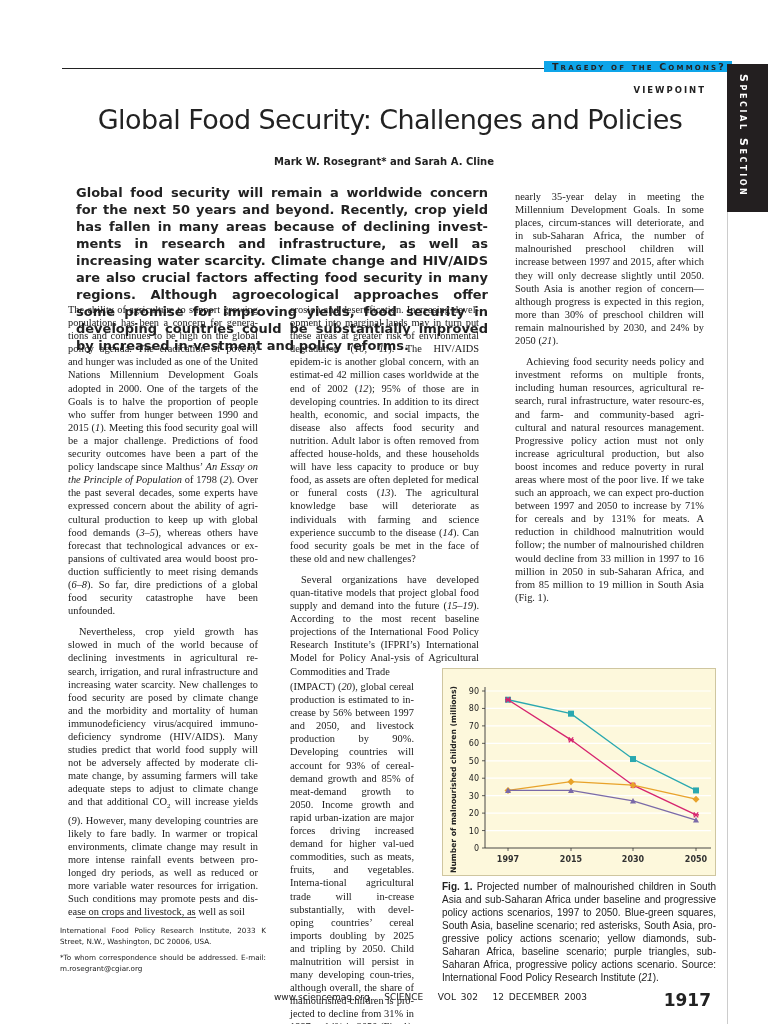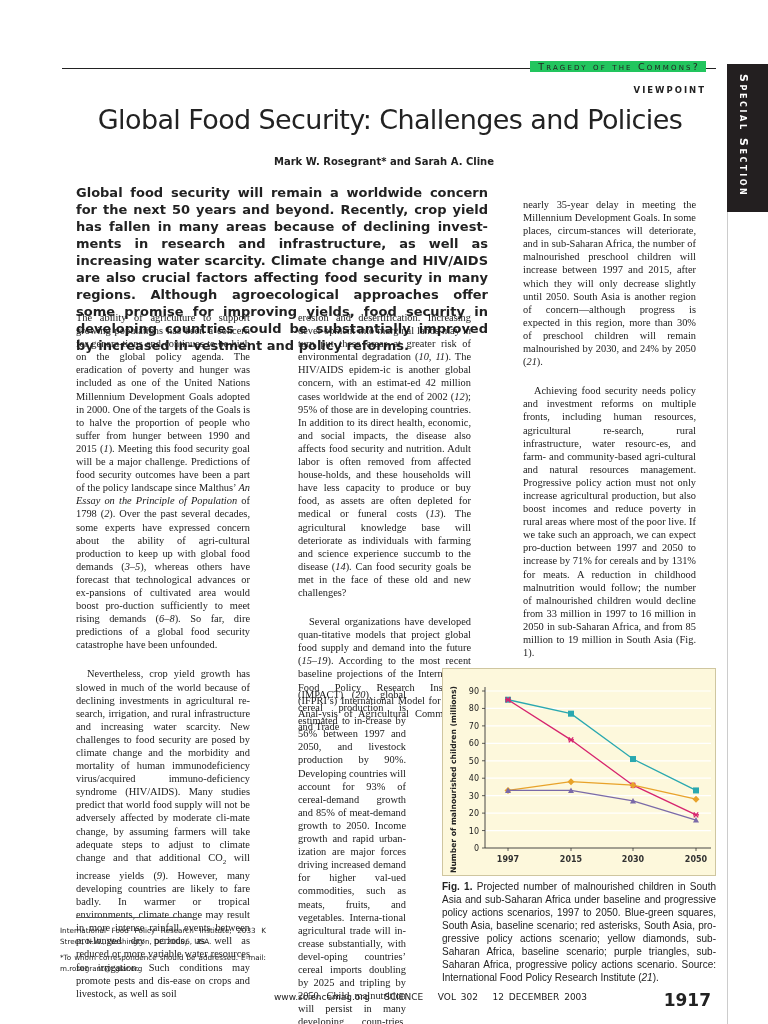--- a/index.html
+++ b/index.html
@@ -1,39 +1,39 @@
 <!DOCTYPE html>
 <html><head>
 <meta charset="utf-8">
 <style>
   html, body { margin:0; padding:0; background:#ffffff; }
   body { width:768px; height:1024px; position:relative; overflow:hidden; color:#1a1a1a; }
 
   
   #rule-top { position:absolute; left:62px; top:68px; width:654px; height:1px; background:#222; }
-  #kicker { position:absolute; top:61px; right:62px; background:#22c55e; padding:0 6px 0 8px;
-            font-family:"DejaVu Sans", sans-serif; font-weight:normal; font-size:9.5px; letter-spacing:2.2px; color:#222; font-variant:small-caps; }
+  #kicker { position:absolute; top:61px; right:36px; background:#0ea5e9; padding:0 6px 0 8px;
+            font-family:"DejaVu Sans", sans-serif; font-weight:bold; font-size:9.5px; letter-spacing:2.2px; color:#222; font-variant:small-caps; }
   #viewpoint { position:absolute; top:85px; right:62px; font-family:"DejaVu Sans", sans-serif; font-weight:bold;
                font-size:8.5px; letter-spacing:2px; color:#222;text-align:right; }
   #special-tab { position:absolute; left:727px; top:64px; width:41px; height:148px; background:#231f20; }
   #special-tab span { position:absolute; left:10px; top:10px; writing-mode:vertical-rl; color:#fff;
                font-family:"DejaVu Sans", sans-serif; font-weight:bold; font-size:11px; letter-spacing:2.6px; font-variant:small-caps; }
   #special-line { position:absolute; left:727px; top:212px; width:1px; height:812px; background:#ccc; }
 
   #title { position:absolute; left:0; width:780px; top:104px; text-align:center;
            font-family:"DejaVu Sans", sans-serif; font-size:27px; letter-spacing:-0.6px; color:#222; }
   #authors { position:absolute; left:0; width:768px; top:156px; text-align:center;
              font-family:"DejaVu Sans", sans-serif; font-weight:bold; font-size:10px; color:#222; }
 
   #abstract { position:absolute; left:76px; top:184px; width:412px; font-family:"DejaVu Sans", sans-serif;
               font-weight:bold; font-size:13px; line-height:17px; text-align:justify; color:#222; }
 
   .col { position:absolute; font-family:"Liberation Serif", serif; font-size:10.4px; line-height:13.1px;
          text-align:justify; color:#1a1a1a; hyphens:manual; }
-  .col p { margin:16px;font-family:Liberation Serif, serif; }
+  .col p { margin:8px;font-family:Liberation Serif, serif; }
   .col p.indent { text-indent:11px; }
   #col1 { left:60px; top:295px; width:206px; }
   #col2 { left:282px; top:295px; width:205px; }
   #col2b { left:282px; top:672px; width:140px; }
   #col3 { left:507px; top:182px; width:205px; }
 
   #footnote-rule { position:absolute; left:76px; top:917px; width:120px; height:1px; background:#555; }
   #footnotes { position:absolute; left:60px; top:925px; width:206px; font-family:"DejaVu Sans", sans-serif;
                font-size:7.2px; line-height:11.3px; color:#222; text-align:justify; }
   #footnotes p { margin:0 0 4px 0; }

